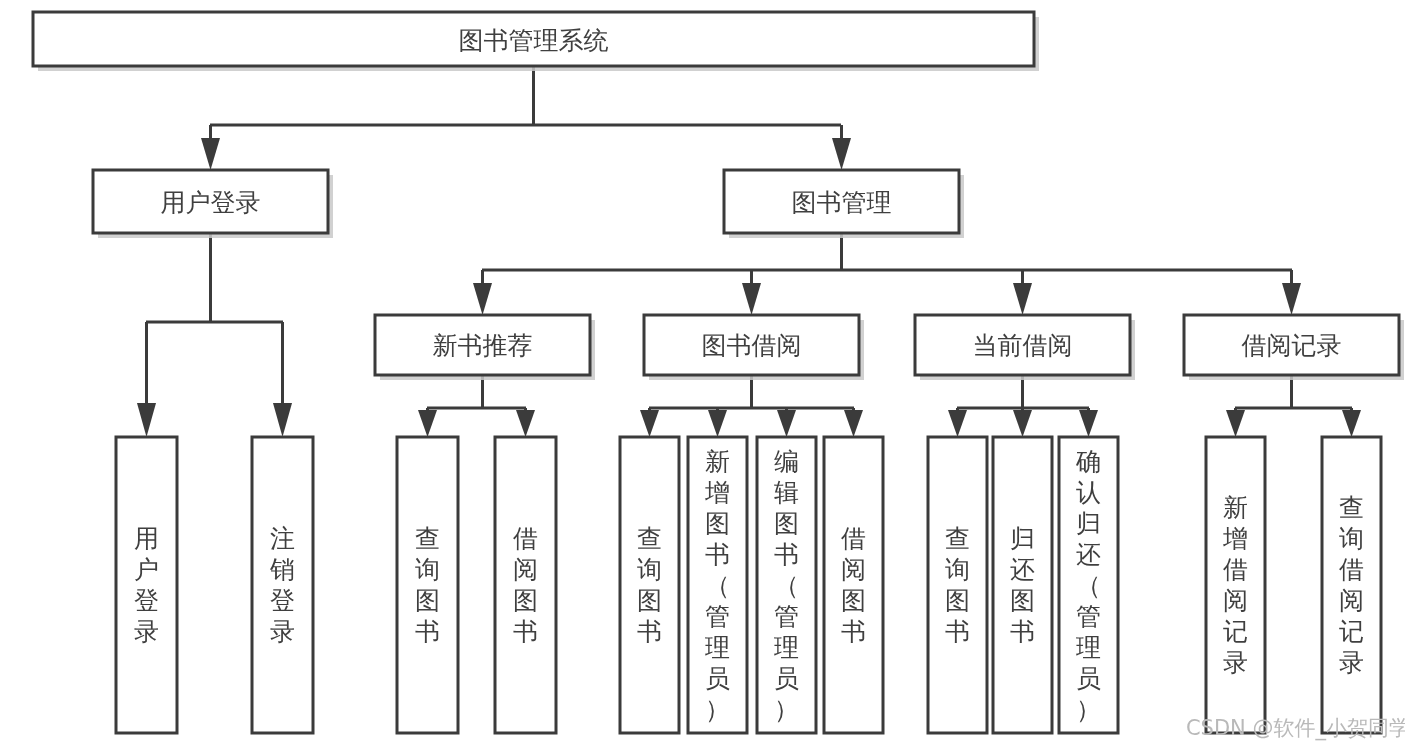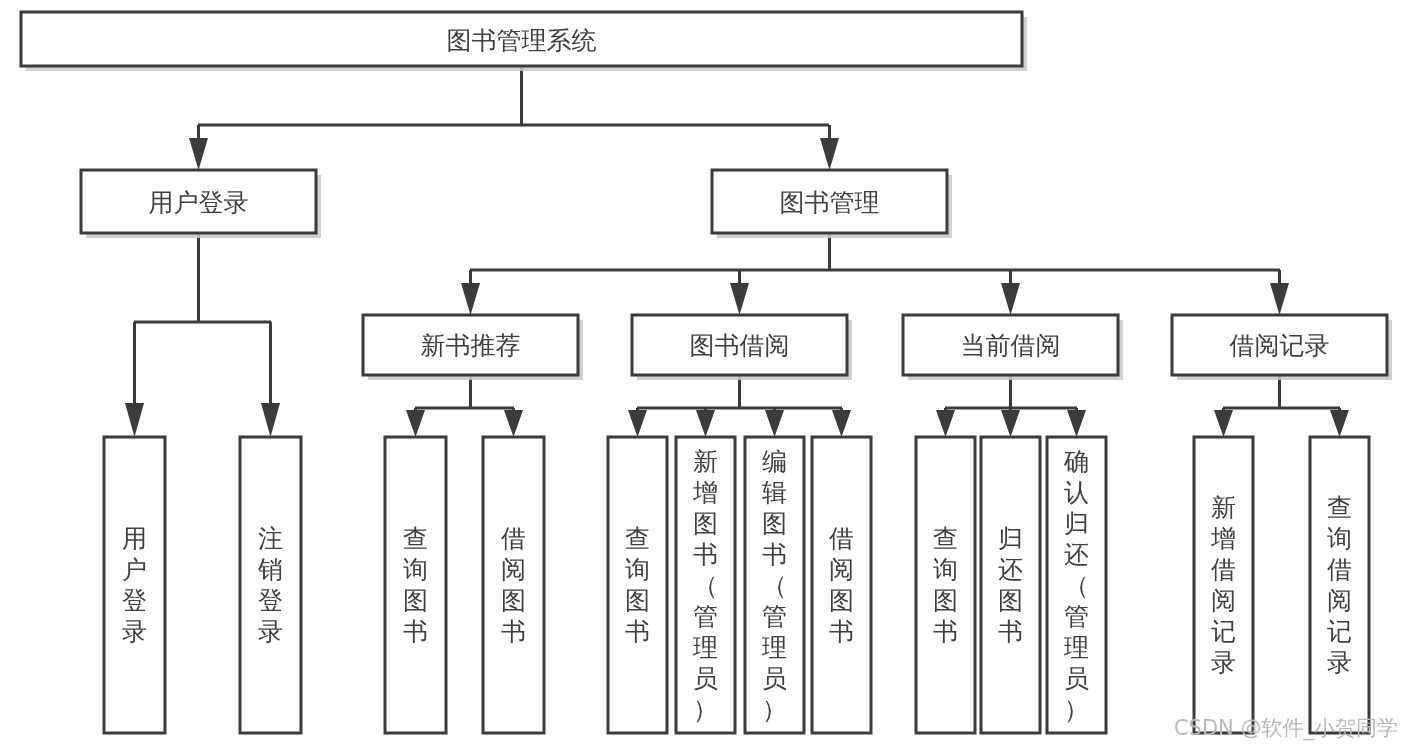--- a/index.html
+++ b/index.html
@@ -13,20 +13,21 @@
     position: relative;
     font-family: "DejaVu Sans", "Liberation Sans", sans-serif;
     overflow: hidden;
   }
   #diagram-root {
     position: absolute;
     left: 0;
     top: 0;
     width: 1344px;
     height: 747px;
+    padding-left: 12px;
   }
   svg.diagram-canvas {
     display: block;
     width: 1405px;
     height: 747px;
   }
   .node-box {
     fill: #ffffff;
     stroke: #3b3b3b;
     stroke-width: 3;

